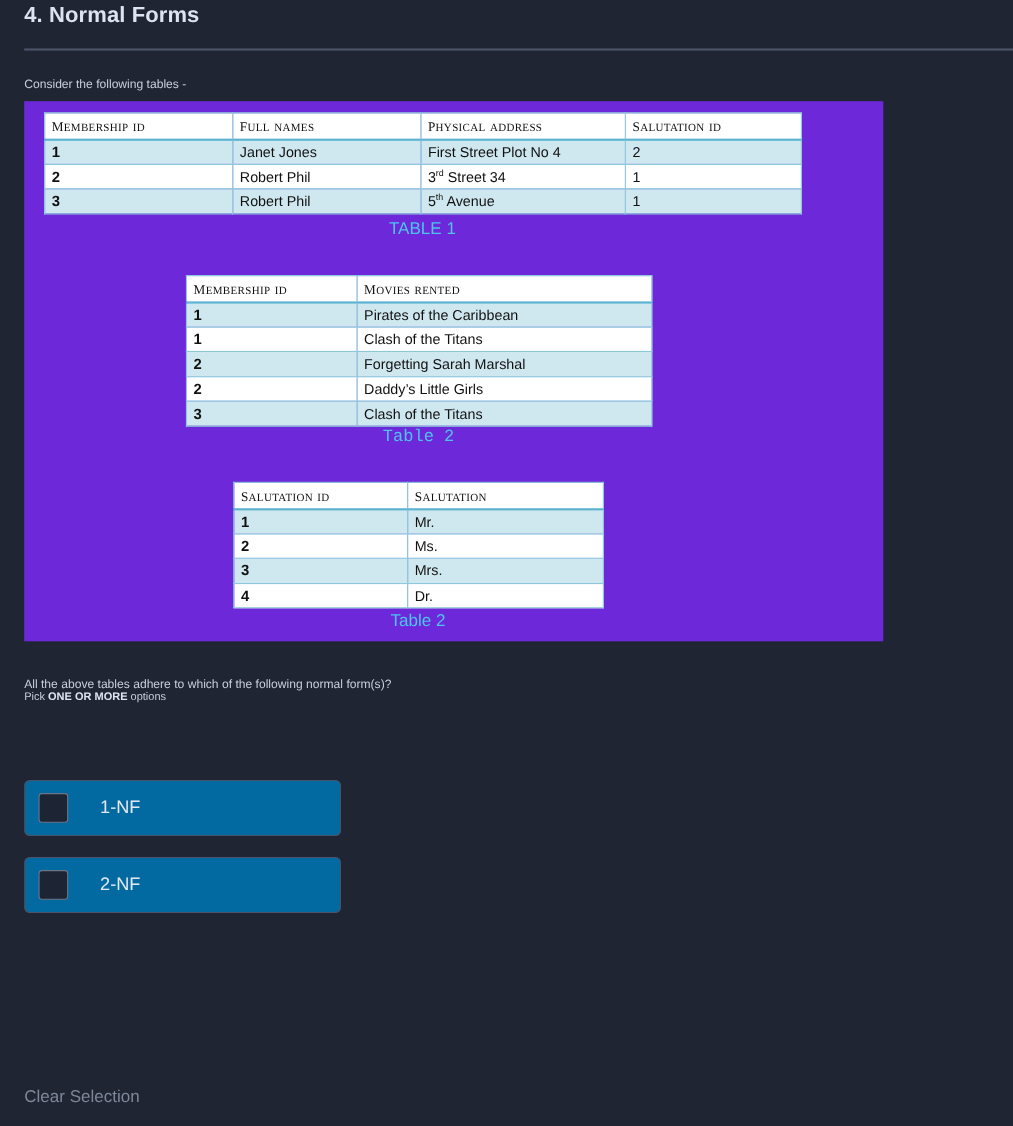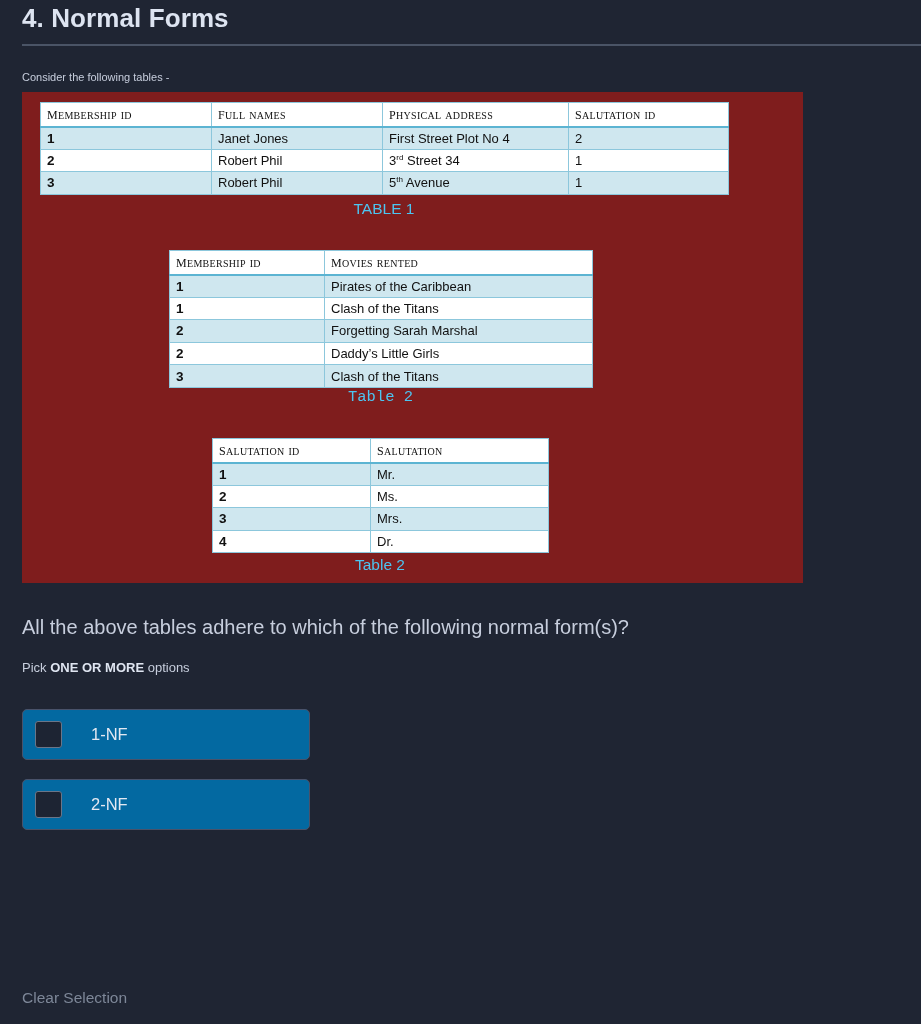--- a/index.html
+++ b/index.html
@@ -8,39 +8,39 @@
     width: 921px; height: 1024px;
     background: #1f2533;
     font-family: "Liberation Sans", sans-serif;
     overflow: hidden;
   }
   .page { position: relative; width: 921px; height: 1024px; background: #1f2533; }
 
   
   .q-title {
     position: absolute; left: 22px; top: 3px;
-    font-size: 26px; font-weight: bold; color: #dde4f1;
+    font-size: 20px; font-weight: bold; color: #dde4f1;
     letter-spacing: 0.1px;
   }
   .divider {
     position: absolute; left: 22px; top: 44px;
     width: 899px; height: 2px; background: #4a5466;
   }
 
   
   .consider {
     position: absolute; left: 22px; top: 71px;
     font-size: 11px; color: #c7cedd;
   }
 
   
   .img-panel {
     position: absolute; left: 22px; top: 92px;
     width: 781px; height: 491px;
-    background: #7f1d1d;
+    background: #6d28d9;
     overflow: hidden;
   }
 
   table.nf {
     border-collapse: collapse;
     position: absolute;
     font-family: "Liberation Serif", serif;
     color: #111111;
   }
   table.nf td, table.nf th {
@@ -99,25 +99,25 @@
 
   
   #t3 { left: 190px; top: 346px; }
   #t3 .c1 { width: 158px; }
   #t3 .c2 { width: 178px; }
   #cap3 { left: 190px; top: 464px; width: 336px; }
 
   
   .question {
     position: absolute; left: 22px; top: 616px;
-    font-size: 20px; color: #c7cedd;
+    font-size: 11px; color: #c7cedd;
   }
   .pick {
-    position: absolute; left: 22px; top: 660px;
-    font-size: 13px; color: #c7cedd; text-align: center;
+    position: absolute; left: 22px; top: 628px;
+    font-size: 10px; color: #c7cedd; text-align: center;
   }
   .pick b { color: #dfe5f1; }
 
   
   .options { position: absolute; left: 22px; top: 709px; }
   .option {
     width: 288px; height: 51px;
     background: #0369a1;
     border: 1px solid #49526a;
     border-radius: 5px;

